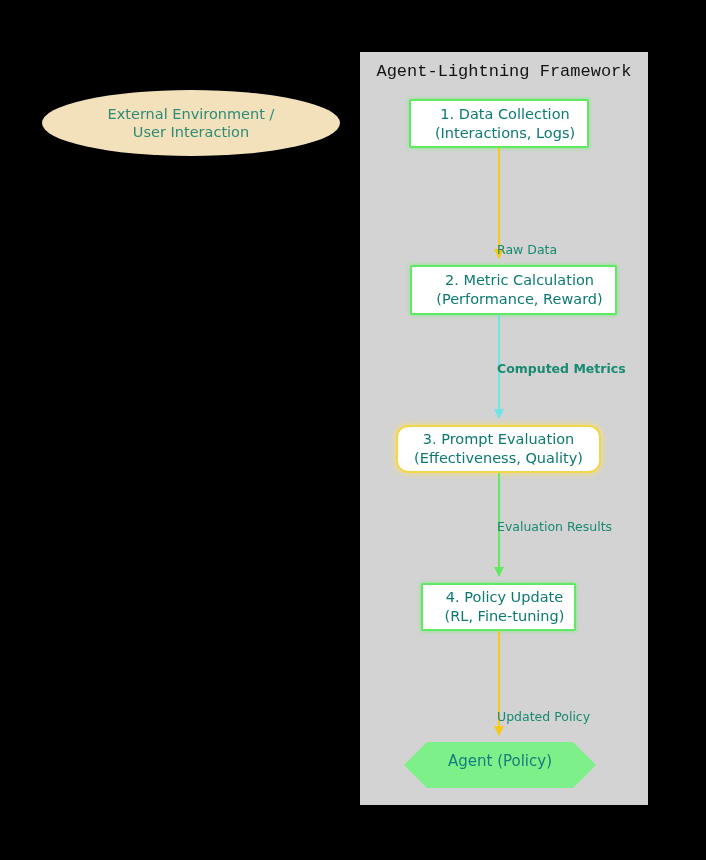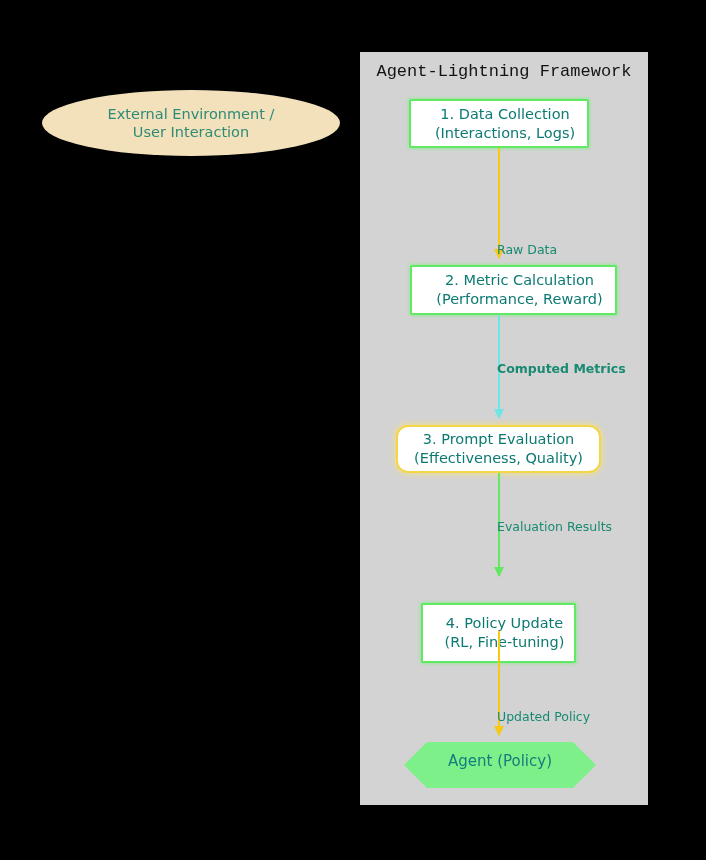--- a/index.html
+++ b/index.html
@@ -92,21 +92,21 @@
   .gold-border {
     border: 2px solid #F3D648;
     border-radius: 12px;
     box-shadow: 0 0 5px 2px rgba(248,226,120,0.60);
     align-items: center;
   }
 
   #node-1 { left: 409px; top: 99px;  width: 180px; height: 49px; }
   #node-2 { left: 396px; top: 265px; width: 207px; height: 50px; margin-left: 14px; }
   #node-3 { left: 396px; top: 425px; width: 205px; height: 48px; }
-  #node-4 { left: 421px; top: 583px; width: 155px; height: 60px; margin-top: 20px; }
+  #node-4 { left: 421px; top: 583px; width: 155px; height: 48px; }
 
   
   .hex-node {
     position: absolute;
     left: 404px;
     top: 742px;
     width: 192px;
     height: 46px;
   }
   .hex-shape {

